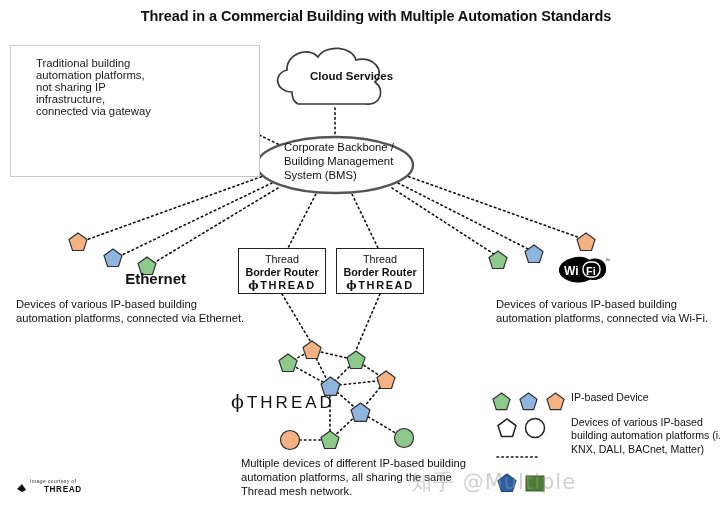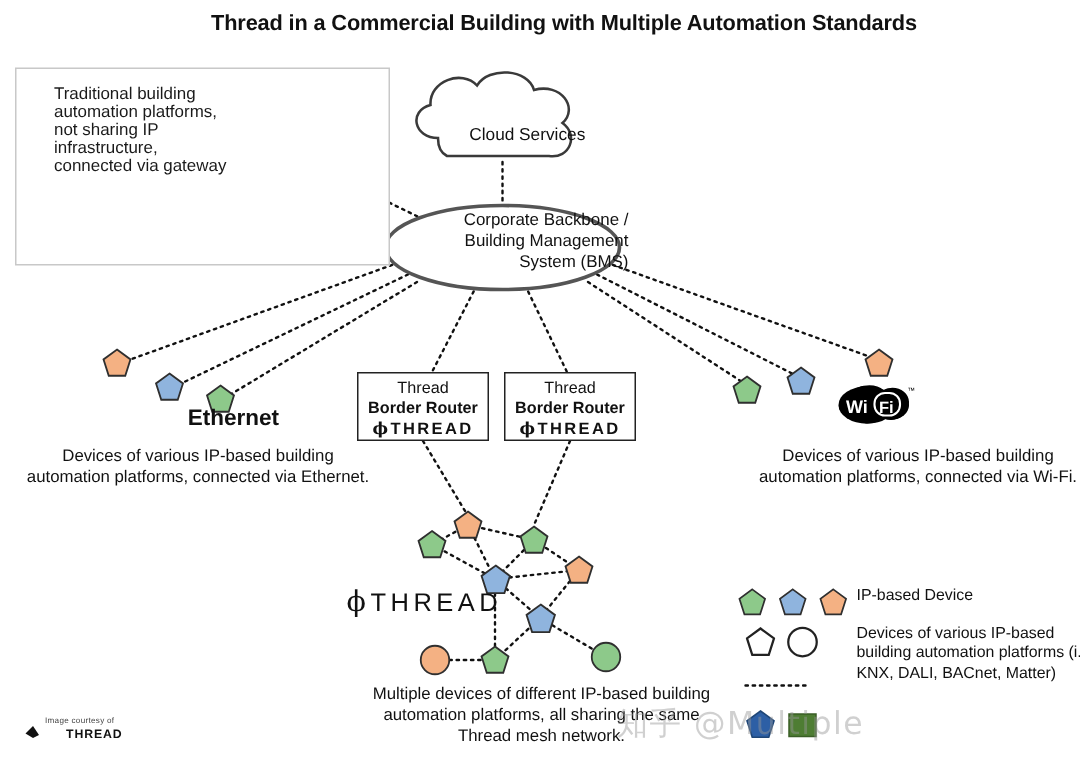--- a/index.html
+++ b/index.html
@@ -3,27 +3,27 @@
 <meta charset="utf-8">
 <style>
   html,body{margin:0;padding:0;background:#ffffff;}
   body{width:720px;height:515px;position:relative;overflow:hidden;
        font-family:"Liberation Sans", sans-serif;color:#111;}
   .abs{position:absolute;padding-left:16px;}
   #title{left:0;top:8px;width:720px;text-align:center;font-size:14.5px;
          font-weight:bold;letter-spacing:-0.1px;}
   #trad-box{left:10px;top:45px;width:232px;height:130px;border:1px solid #c8c8c8;background:#fff;}
   #trad-text{left:20px;top:57px;width:120px;font-size:11.3px;line-height:12px;color:#1a1a1a;}
-  .cap{font-size:11.2px;line-height:14.2px;text-align:center;color:#111;}
+  .cap{font-size:11.2px;line-height:14.2px;text-align:left;color:#111;}
   #eth-label{left:20px;top:270px;width:150px;text-align:right;font-size:15px;font-weight:bold;}
   #eth-cap{left:0px;top:297px;width:232px;}
   #wifi-cap{left:480px;top:297px;width:232px;}
   #mesh-cap{left:225px;top:456px;width:240px;}
-  #cloud-label{left:278px;top:84px;width:115px;text-align:center;font-size:11.5px;}
-  #bms-label{left:268px;top:140px;width:135px;text-align:right;font-size:11.3px;line-height:14px;}
+  #cloud-label{left:278px;top:70px;width:115px;text-align:center;font-size:11.5px;font-weight:bold;}
+  #bms-label{left:268px;top:140px;width:135px;text-align:left;font-size:11.3px;line-height:14px;}
   .tbr{position:absolute;width:88px;height:46px;border:1.6px solid #222;background:#fff;
        text-align:center;font-size:10.8px;line-height:13px;padding-top:4px;box-sizing:border-box;}
   #tbr1{left:238px;top:248px;}
   #tbr2{left:336px;top:248px;}
   .thread-word{font-size:11px;letter-spacing:1.6px;font-weight:bold;}
   #thread-big{left:215px;top:390px;font-size:17px;letter-spacing:3px;font-weight:500;}
   #legend{left:487px;top:385px;width:230px;}
   .lg-row{position:relative;margin-bottom:5px;}
   .lg-txt{position:absolute;left:68px;font-size:10.6px;line-height:13.3px;color:#111;}
   #credit{left:14px;top:478px;width:90px;}

